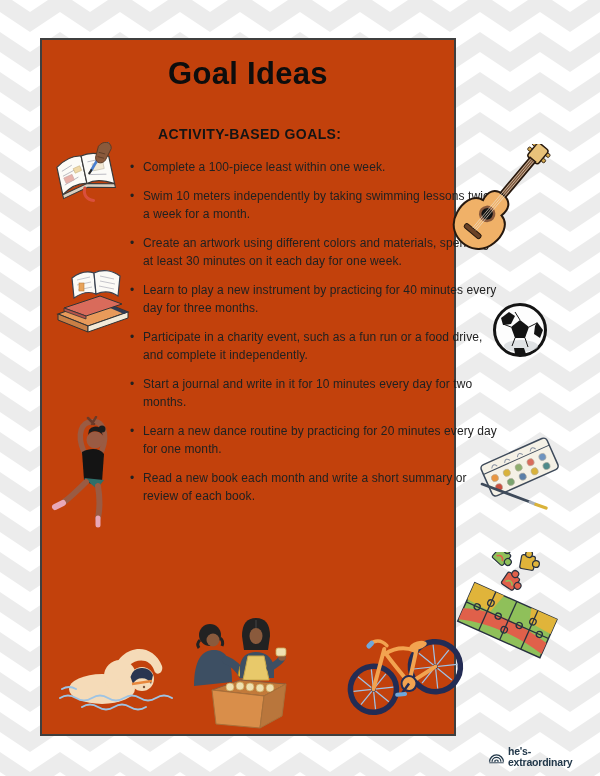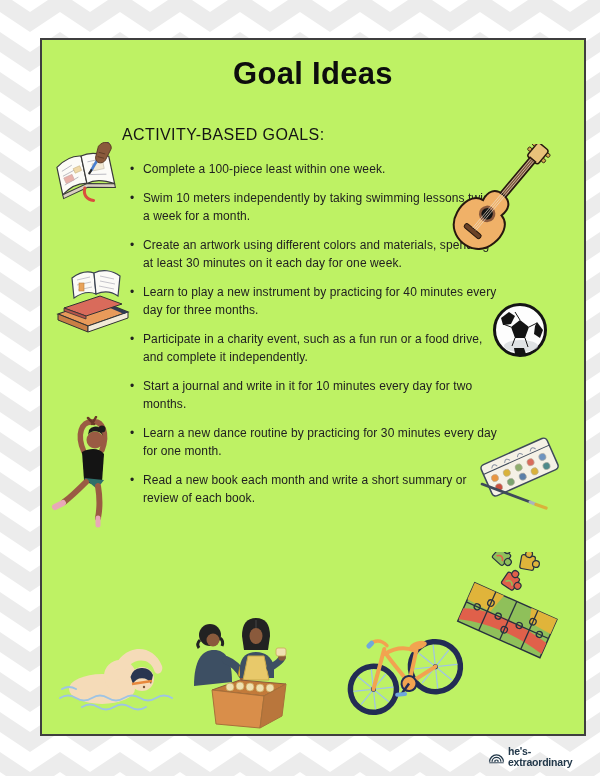--- a/index.html
+++ b/index.html
@@ -3,29 +3,29 @@
 <meta charset="utf-8">
 <style>
   * { margin:0; padding:0; box-sizing:border-box; }
   html,body { width:600px; height:776px; background:#fff; }
   .canvas {
     position:relative; width:600px; height:776px; overflow:hidden;
     font-family:"Liberation Sans", sans-serif; color:#1f1f1f;
   }
   .bg { position:absolute; left:0; top:0; }
   .page {
-    position:absolute; left:40px; top:38px; width:546px; height:698px;
-    background:#bef264; border:2px solid #3f3f3f; padding-top:16px;
+    position:absolute; left:40px; top:38px; width:416px; height:698px;
+    background:#c2410c; border:2px solid #3f3f3f; padding-top:16px;
   }
   .title {
     text-align:center; font-size:31px; font-weight:800; letter-spacing:.3px;
     color:#0d0d0d; line-height:36px;
   }
   .section-heading {
-    margin:34px 0 0 80px; font-size:16px; font-weight:400;
+    margin:34px 0 0 116px; font-size:14px; font-weight:700;
     letter-spacing:.4px; color:#141414;
   }
   .goals {
     list-style:none; margin:16px 0 0 88px; width:368px;
   }
   .goals li {
     position:relative; padding-left:13px; font-size:12px; line-height:18px;
     color:#212121; margin-bottom:11px; letter-spacing:.1px;
   }
   .goals li::before {
@@ -57,21 +57,21 @@
   <div class="page">
     <h1 class="title">Goal Ideas</h1>
     <h2 class="section-heading">ACTIVITY-BASED GOALS:</h2>
     <ul class="goals">
       <li>Complete a 100-piece least within one week.</li>
       <li>Swim 10 meters independently by taking swimming lessons twice a week for a month.</li>
       <li>Create an artwork using different colors and materials, spending at least 30 minutes on it each day for one week.</li>
       <li>Learn to play a new instrument by practicing for 40 minutes every day for three months.</li>
       <li>Participate in a charity event, such as a fun run or a food drive, and complete it independently.</li>
       <li>Start a journal and write in it for 10 minutes every day for two months.</li>
-      <li>Learn a new dance routine by practicing for 30 minutes every day for one month.</li>
+      <li>Learn a new dance routine by practicing for 20 minutes every day for one month.</li>
       <li>Read a new book each month and write a short summary or review of each book.</li>
     </ul>
   </div>
 
   <svg class="deco" style="left:52px;top:142px" width="72" height="64" viewBox="0 0 72 64">
     <g transform="rotate(-12 36 32)">
       <path d="M7,47 L33,41 L60,47 L60,51 L33,45 L7,51 Z" fill="#d9cfc0" stroke="#3a3a3a" stroke-width="1"></path>
       <path d="M7,19 C16,13 26,11 33,13 L33,41 C26,39 16,41 7,47 Z" fill="#fcfbf7" stroke="#3a3a3a" stroke-width="1.2"></path>
       <path d="M33,13 C40,11 50,13 60,19 L60,47 C50,41 40,39 33,41 Z" fill="#fcfbf7" stroke="#3a3a3a" stroke-width="1.2"></path>
       <g stroke="#b9b9c0" stroke-width=".9">

